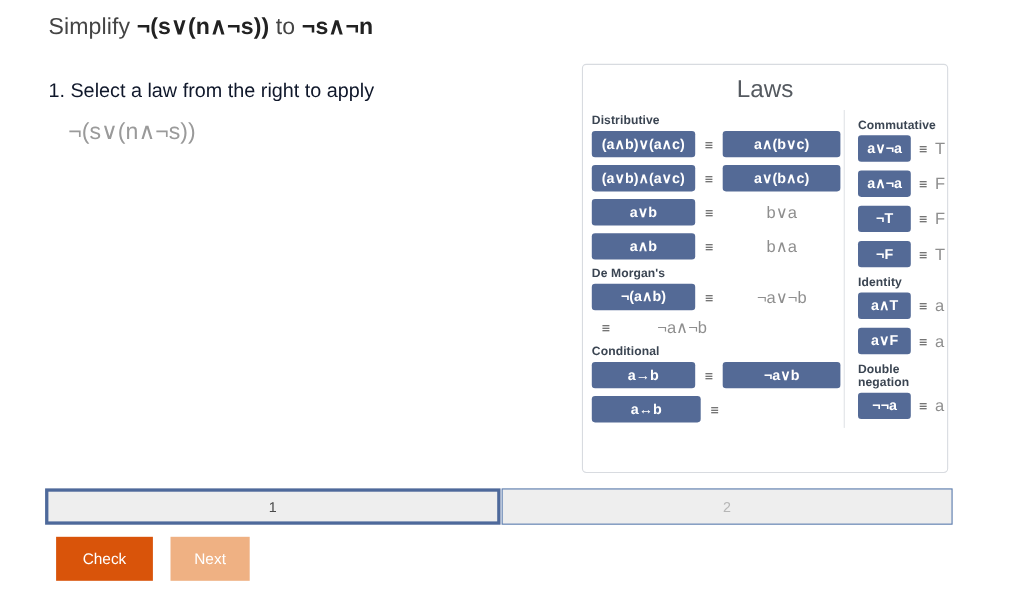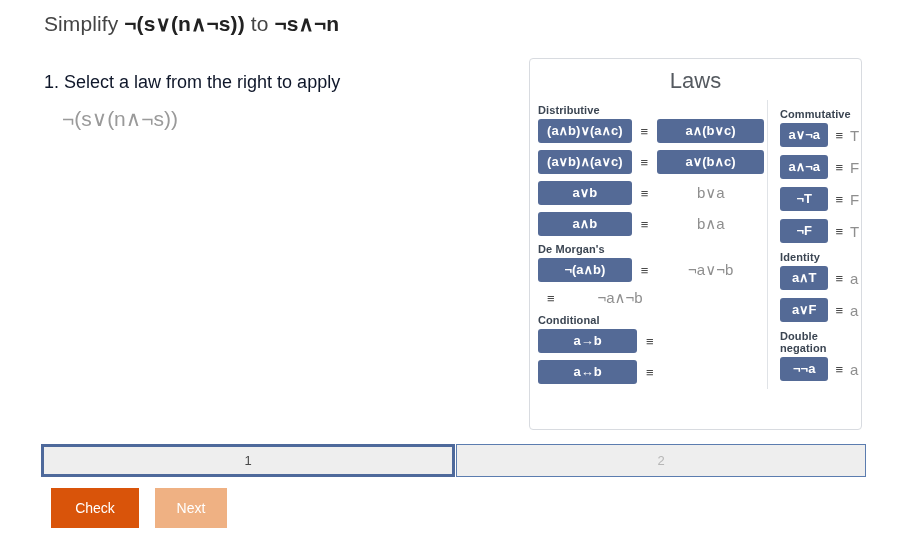--- a/index.html
+++ b/index.html
@@ -169,20 +169,21 @@
             <div class="plain plain-wide">¬a∨¬b</div>
           </div>
           <div class="law-row">
             <div class="equiv">≡</div>
             <div class="plain plain-wide">¬a∧¬b</div>
           </div>
           <div class="group-title">Conditional</div>
           <div class="law-row">
             <div class="pill lw-mid">a→b</div>
             <div class="equiv">≡</div>
+            <div class="pill lw-wide2">¬a∨b</div>
           </div>
           <div class="law-row">
             <div class="pill lw-mid">a↔b</div>
             <div class="equiv">≡</div>
           </div>
         </div>
       <div class="laws-col-right">
           <div class="group-title">Commutative</div>
           <div class="law-row">
             <div class="pill rw-pill">a∨¬a</div>

